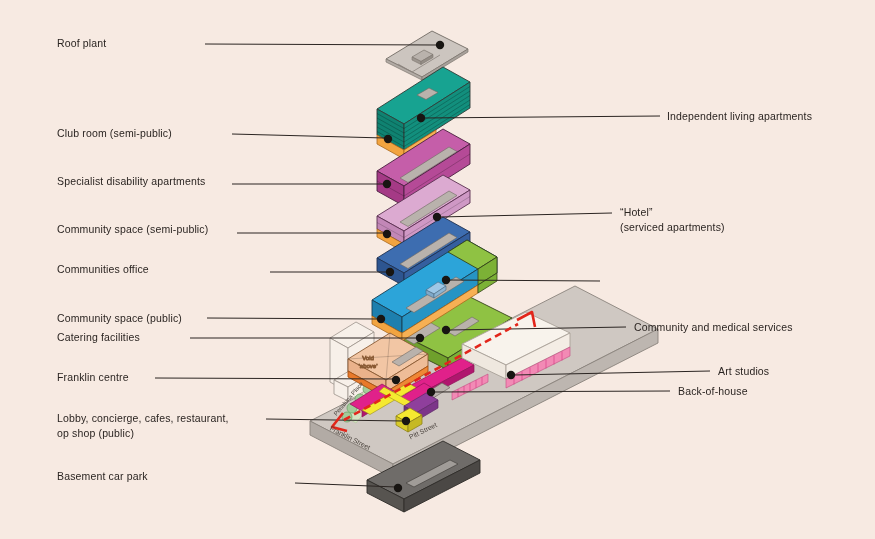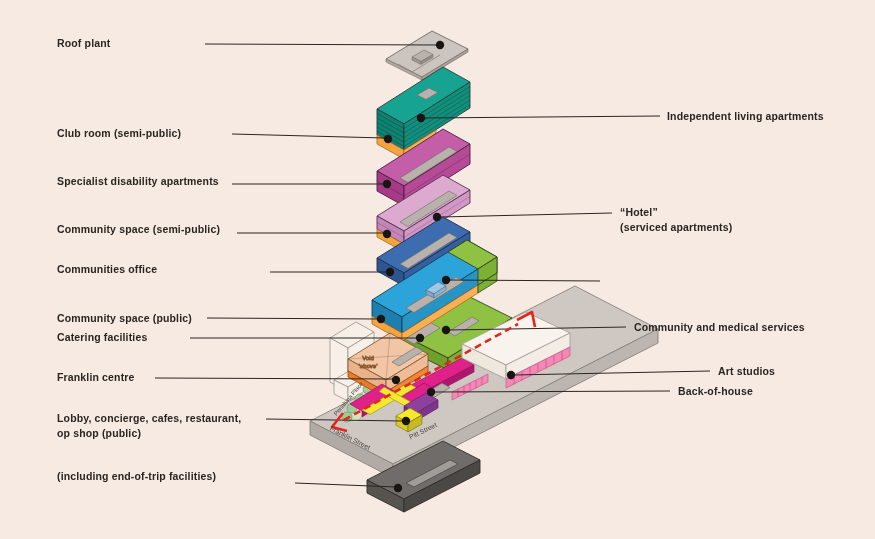--- a/index.html
+++ b/index.html
@@ -1,20 +1,20 @@
 <!DOCTYPE html>
 <html><head>
 <meta charset="utf-8">
 <style>
   html,body{margin:0;padding:0;background:#f7eae2;}
   #stage{position:relative;width:875px;height:539px;background:#f7eae2;overflow:hidden;
          font-family:"Liberation Sans",sans-serif;color:#2b2522;}
   #iso{position:absolute;left:0;top:0;}
   .lbl{position:absolute;font-size:10.5px;line-height:14.5px;letter-spacing:.15px;white-space:nowrap;}
-  .lbl span{display:block;font-weight:bold;}
+  .lbl span{display:block;}
 </style>
 </head>
 <body>
 
 <div id="stage">
 
 <svg id="iso" width="875" height="539" viewBox="0 0 875 539">
 
   <g stroke-linejoin="round">
     <polygon points="386,59 432,31 468,49 422,77" fill="#ccc5bf" stroke="#7d766f" stroke-width="1"></polygon>
@@ -266,21 +266,21 @@
       <span>Catering facilities</span>
     </div>
   <div class="lbl" style="left:57px;top:370px">
       <span>Franklin centre</span>
     </div>
   <div class="lbl" style="left:57px;top:411px">
       <span>Lobby, concierge, cafes, restaurant,</span>
       <span>op shop (public)</span>
     </div>
   <div class="lbl" style="left:57px;top:469px">
-      <span>(including end-of-trip facilities)</span>
+      <span>Basement car park</span>
     </div>
 
   <div class="lbl" style="left:667px;top:109px">
       <span>Independent living apartments</span>
     </div>
   <div class="lbl" style="left:620px;top:205px">
       <span>“Hotel”</span>
       <span>(serviced apartments)</span>
     </div>
   <div class="lbl" style="left:634px;top:320px">

